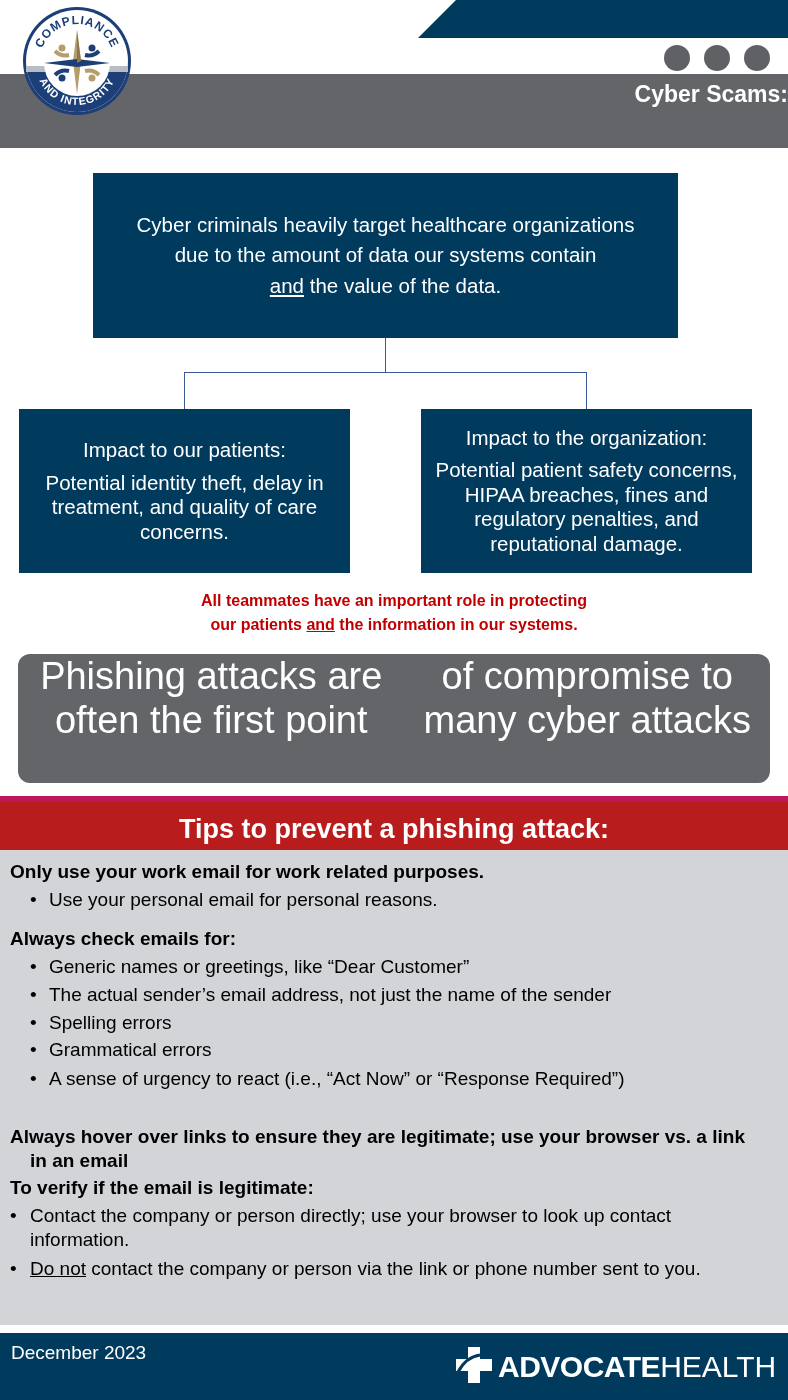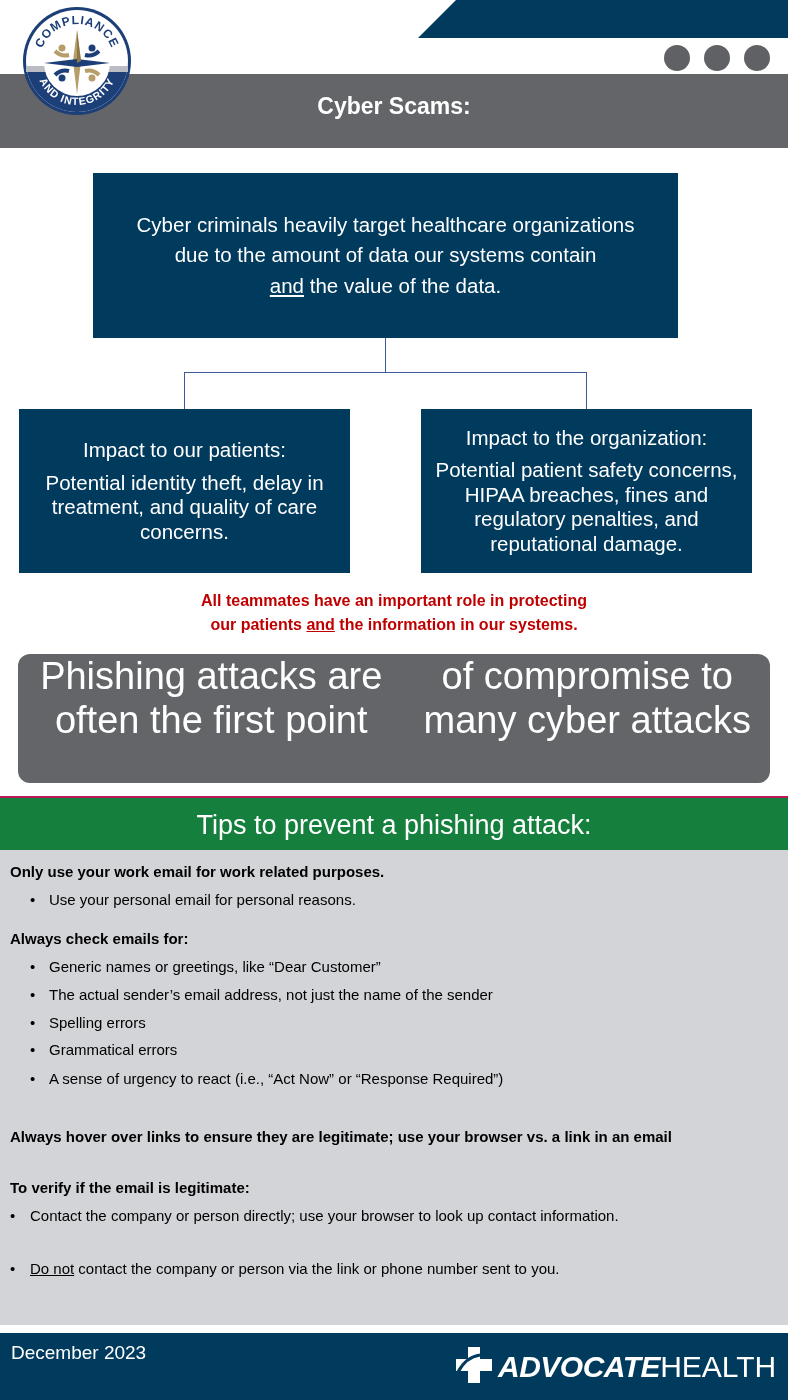--- a/index.html
+++ b/index.html
@@ -11,21 +11,21 @@
       position: absolute; left: 418px; top: 0; width: 370px; height: 38px;
       background: #003a5d;
       clip-path: polygon(38px 0, 100% 0, 100% 100%, 0 100%);
     }
     .dots { position: absolute; top: 45px; left: 664px; display: flex; gap: 14px; }
     .dot { width: 26px; height: 26px; border-radius: 50%; background: #5f6165; }
     .title-bar {
       position: absolute; left: 0; top: 74px; width: 788px; height: 74px;
       background: #636569; color: #fff; text-align: center;
     }
-    .title-bar .t1 { font-weight: bold; font-size: 23px; margin-top: 18px; line-height: 28px; }
+    .title-bar .t1 { font-weight: bold; font-size: 23px; margin-top: 6px; line-height: 28px; text-align: right; }
     .title-bar .t2 { font-size: 23px; line-height: 32px; }
 
     .logo {
       position: absolute; left: 22px; top: 6px; width: 110px; height: 110px;
     }
 
     
     .intro-box {
       position: absolute; left: 93px; top: 173px; width: 585px; height: 165px;
       background: #003a5d; color: #fff; font-size: 20.5px; line-height: 30.5px;
@@ -50,41 +50,41 @@
     }
 
     .phish-box {
       position: absolute; left: 18px; top: 654px; width: 752px; height: 129px;
       background: #636569; border-radius: 12px; color: #fff; text-align: center;
       font-size: 38px; line-height: 44px; display: flex; flex-direction: row; justify-content: center;
     }
 
     .tips-header {
       position: absolute; left: 0; top: 796px; width: 788px; height: 54px;
-      background: #15803d; color: #fff; text-align: center;
-      font-weight: normal; font-size: 27px; line-height: 54px;
-      border-top: 2px solid #be185d;
+      background: #b91c1c; color: #fff; text-align: center;
+      font-weight: bold; font-size: 27px; line-height: 54px;
+      border-top: 6px solid #be185d;
     }
     .tips-body {
       position: absolute; left: 0; top: 850px; width: 788px; height: 475px;
-      background: #d3d4d8; font-size: 15px; color: #000; padding-left: 20px;
+      background: #d3d4d8; font-size: 19px; color: #000; padding-left: 20px;
     }
     .tips-body .h { font-weight: bold; position: absolute; left: 10px; line-height: 24px; }
     .tips-body .li { position: absolute; left: 30px; line-height: 28px; padding-left: 19px; }
     .tips-body .li::before { content: "•"; position: absolute; left: 0; }
     .tips-body .li2 { position: absolute; left: 10px; width: 740px; padding-left: 20px; line-height: 24px; }
     .tips-body .li2::before { content: "•"; position: absolute; left: 0; }
     .tips-body .hang { padding-left: 20px; text-indent: -20px; width: 740px; }
 
     .footer {
       position: absolute; left: 0; top: 1333px; width: 788px; height: 67px; background: #003a5d; color: #fff;
     }
     .footer .date { position: absolute; left: 11px; top: 9px; font-size: 19px; }
     .brand { position: absolute; left: 456px; top: 15px; display: flex; align-items: center; height: 38px; }
-    .brand .bold { font-weight: bold; font-size: 30px; letter-spacing: -0.5px; margin-left: 6px; font-style: italic; }
+    .brand .bold { font-weight: bold; font-size: 30px; letter-spacing: -0.5px; margin-left: 6px; }
     .brand .thin { font-size: 30px; letter-spacing: 0px; }
   </style>
 </head>
 <body>
 
 <div class="top-banner"></div>
 <div class="dots">
   <div class="dot"></div>
   <div class="dot"></div>
   <div class="dot"></div>

